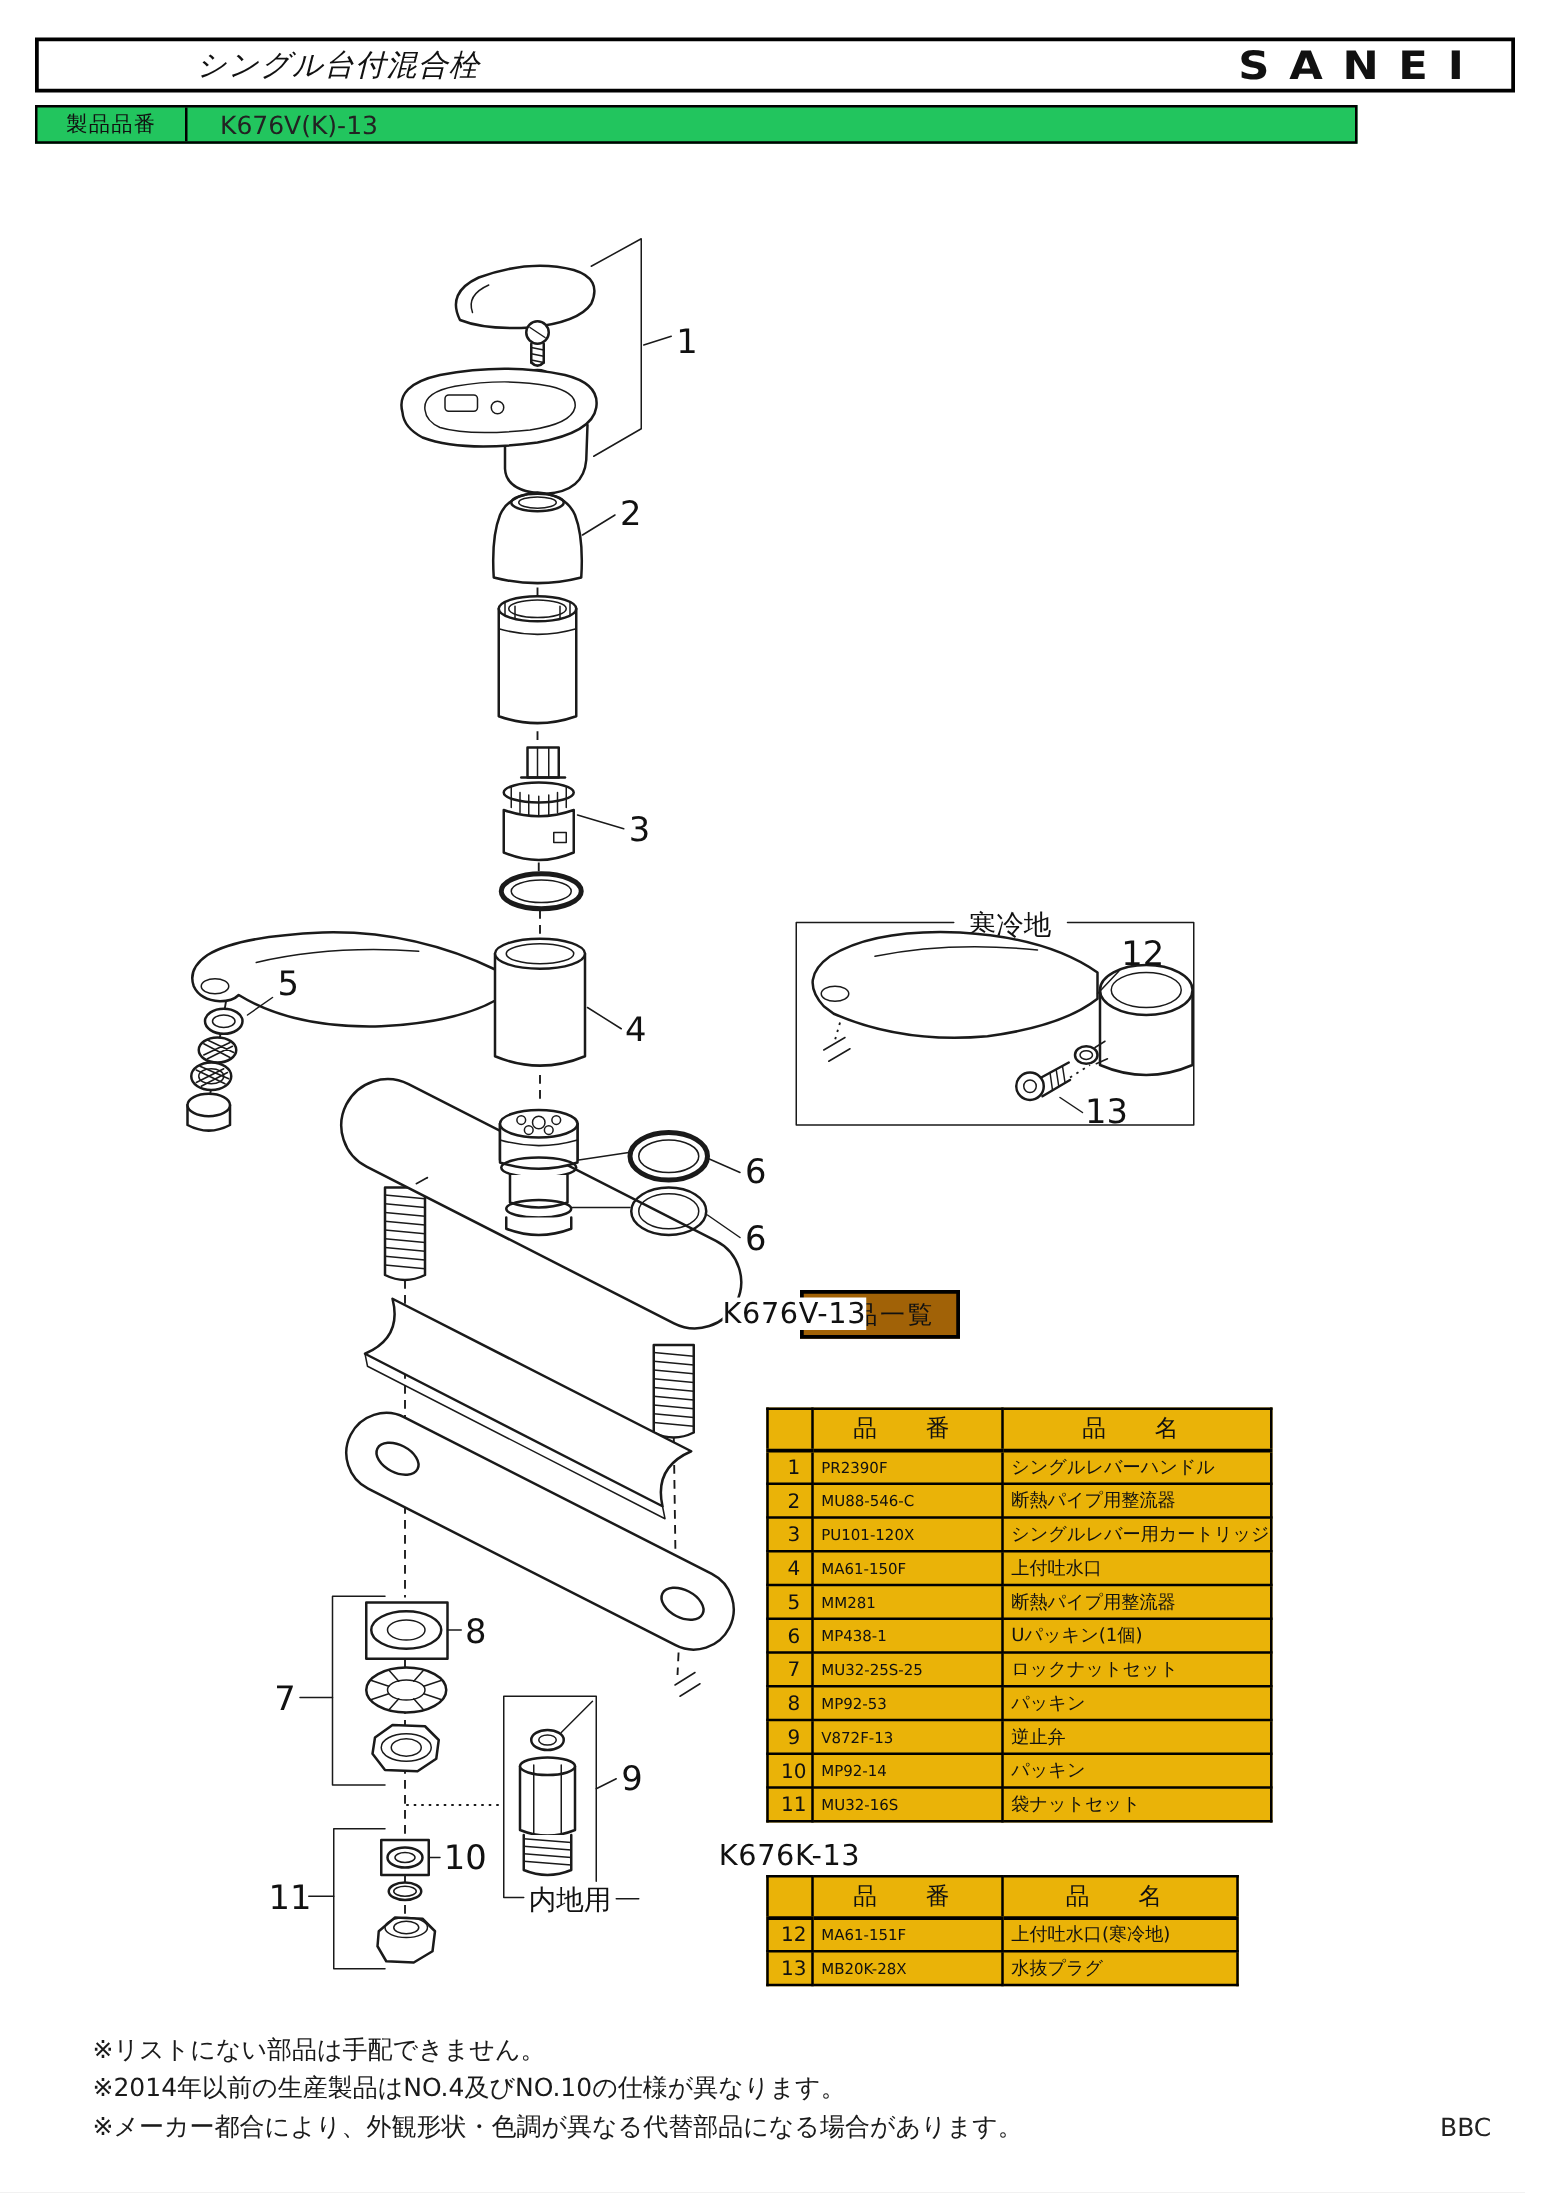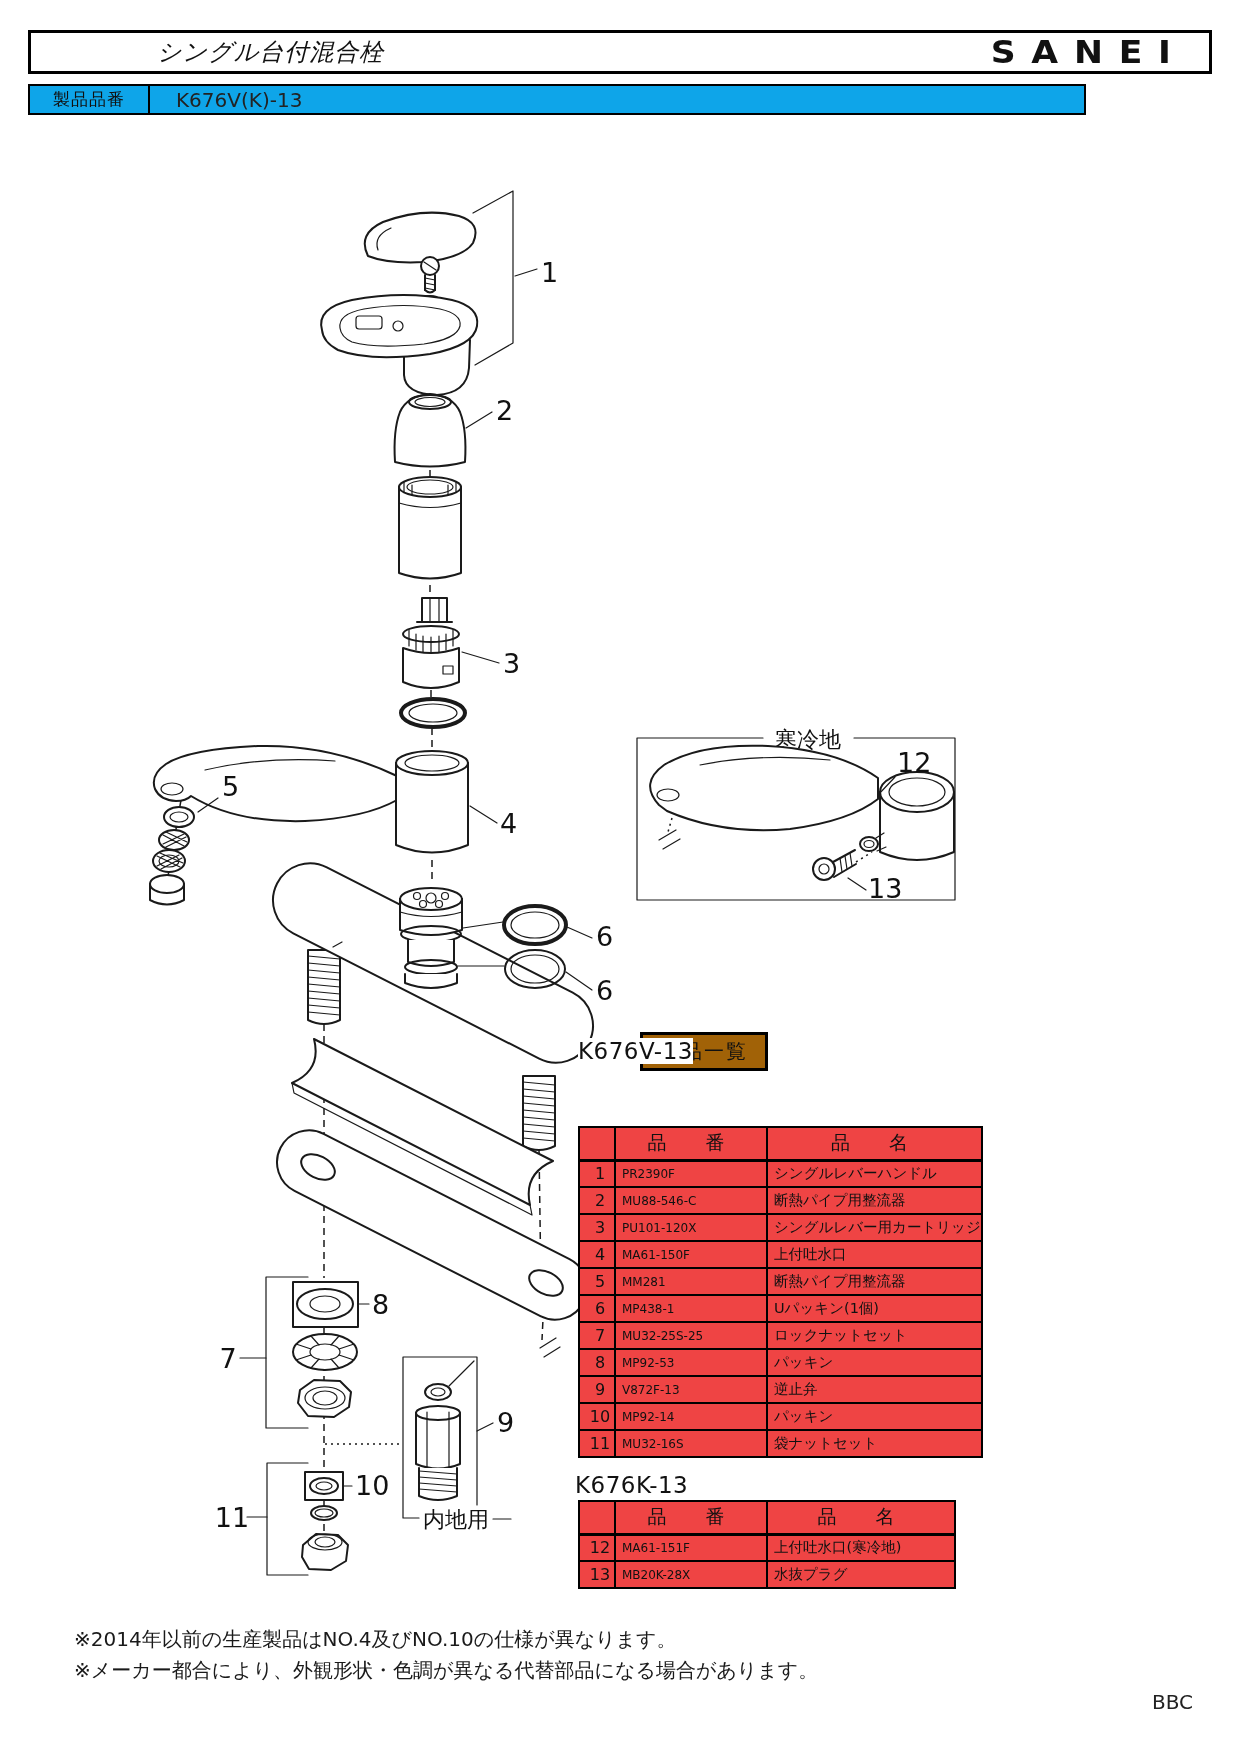--- a/index.html
+++ b/index.html
@@ -16,32 +16,32 @@
   .dot{stroke:#1a1a1a;stroke-width:1.5;fill:none;stroke-dasharray:2 4;}
   .callout{font-size:27px;fill:#111;}
   .jp{font-size:22px;fill:#111;}
   
   .hdr{position:absolute;left:28px;top:30px;width:1184px;height:44px;border:3px solid #000;
        box-sizing:border-box;display:flex;align-items:center;background:#fff;}
   .hdr-title{margin-left:126px;font-size:24px;letter-spacing:1px;white-space:nowrap;font-style:italic;}
   .brand{margin-left:auto;margin-right:22px;font-size:33px;font-weight:bold;letter-spacing:15px;
          transform:scale(1.05,0.95);transform-origin:right center;white-space:nowrap;}
   .prod{position:absolute;left:28px;top:84px;width:1058px;height:31px;border:2px solid #000;
-        box-sizing:border-box;display:flex;background:#0ea5e9;}
+        box-sizing:border-box;display:flex;background:#22c55e;}
   .prod-label{width:118px;border-right:2px solid #000;display:flex;align-items:center;
               justify-content:center;font-size:17px;letter-spacing:1px;}
   .prod-num{display:flex;align-items:center;padding-left:26px;font-size:20px;color:#222;}
   
   .plist-box{position:absolute;left:640px;top:1032px;width:128px;height:39px;border:3px solid #000;
              box-sizing:border-box;display:flex;align-items:center;justify-content:center;
              font-size:20px;letter-spacing:2px;background:#a16207;}
   .model{position:absolute;font-size:23px;letter-spacing:0.5px;background:#fff;}
   .model1{left:578px;top:1038px;}
   .model2{left:575px;top:1472px;}
-  table.parts{position:absolute;border-collapse:collapse;background:#ef4444;table-layout:fixed;}
+  table.parts{position:absolute;border-collapse:collapse;background:#eab308;table-layout:fixed;margin-left:35px;}
   table.t1{left:578px;top:1126px;}
   table.t2{left:578px;top:1500px;}
   table.parts th, table.parts td{border:2px solid #000;padding:0 0 0 6px;overflow:hidden;
         white-space:nowrap;height:27px;box-sizing:border-box;}
   table.parts tr.head th{height:33px;font-weight:normal;font-size:19px;letter-spacing:10px;
         text-align:center;padding:0;border-bottom:3px solid #000;}
   col.c-no{width:36px;} col.c-code{width:152px;} col.c-name{width:188px;}
   td.no{text-align:center;font-size:16px;padding:0;}
   td.code{font-size:12px;}
   td.name{font-size:14.5px;}
@@ -389,18 +389,19 @@
         </tr>
         <tr>
           <td class="no">13</td>
           <td class="code">MB20K-28X</td>
           <td class="name">水抜プラグ</td>
         </tr>
       </tbody>
   </table>
 
   <div class="notes layer">
+    <div>※リストにない部品は手配できません。</div>
     <div>※2014年以前の生産製品はNO.4及びNO.10の仕様が異なります。</div>
     <div>※メーカー都合により、外観形状・色調が異なる代替部品になる場合があります。</div>
   </div>
   <div class="bbc layer">BBC</div>
 
 </div>
 
 </body></html>

